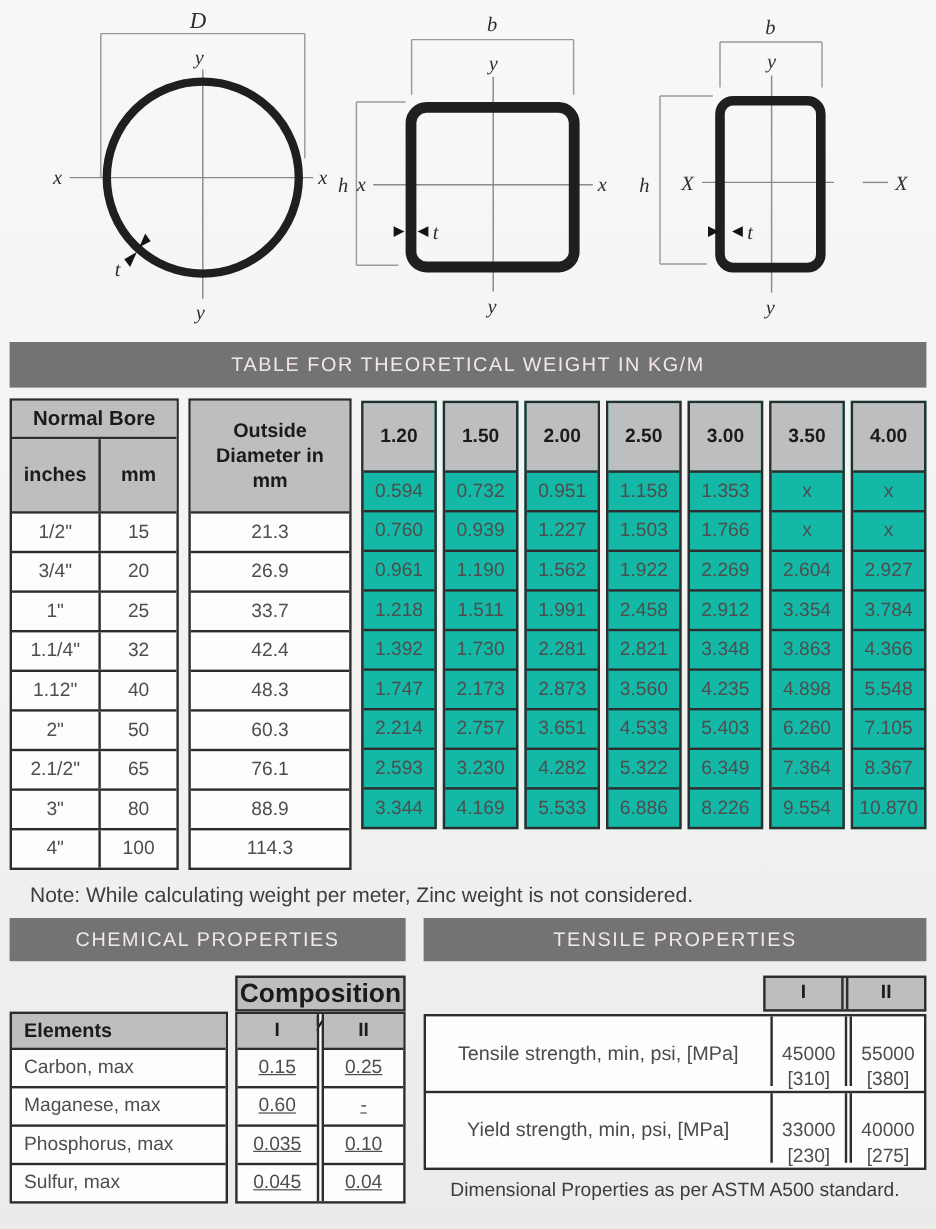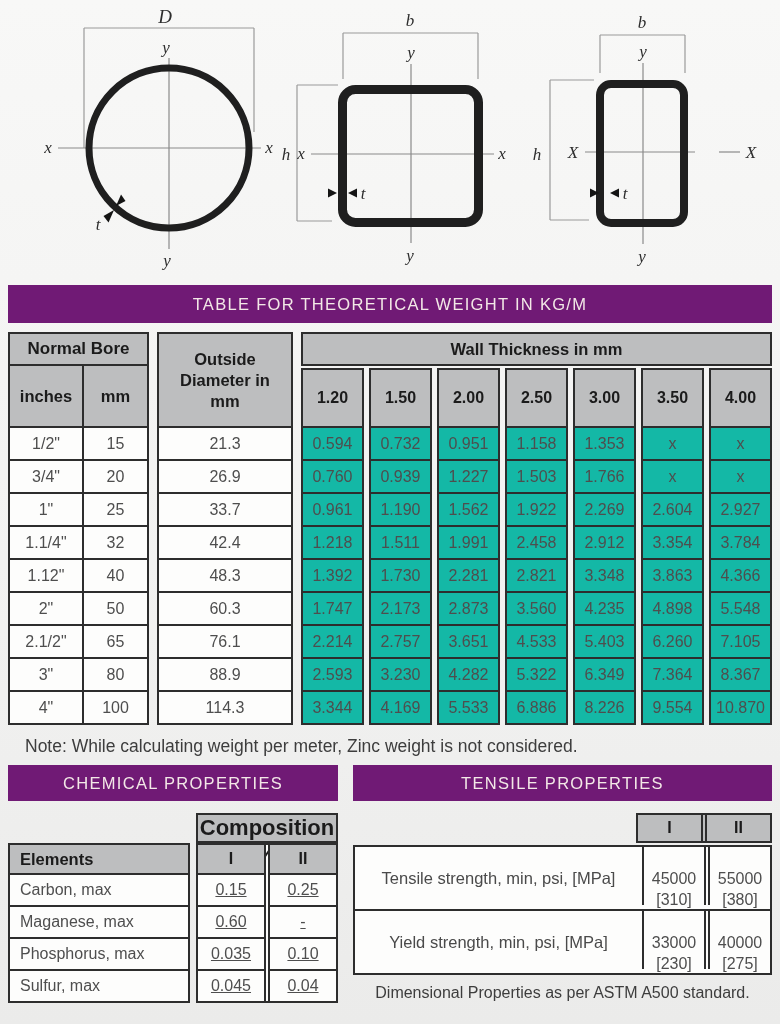--- a/index.html
+++ b/index.html
@@ -16,21 +16,21 @@
   .svg-square{left:280px;}
   .svg-rect{left:523px;}
   .dim-line{stroke:#9a9a9a;stroke-width:1.2;}
   .axis-line{stroke:#8a8a8a;stroke-width:1.2;}
   .shape{stroke:#1f1f1f;fill:none;}
   .lbl{font-family:"Liberation Serif",serif;font-style:italic;fill:#2e2e2e;font-size:17px;}
   .lbl-big{font-size:19px;}
   .arrowhead{fill:#141414;}
   
   .banner{
-    background:#701a75;color:#f3e8e7;display:flex;align-items:center;justify-content:center;
+    background:#737373;color:#f3e8e7;display:flex;align-items:center;justify-content:center;
     letter-spacing:1.3px;font-size:16.5px;font-weight:400;
   }
   .banner-main{margin:5px 8px 0 8px;height:38px;}
   .banner-row{display:flex;gap:15px;margin:7px 8px 0 8px;}
   .banner-chem{width:330px;height:36px;}
   .banner-tens{flex:1;height:36px;}
   
   .weight-table{display:flex;gap:8px;margin:9px 8px 0 8px;align-items:flex-start;}
   .box{border:2px solid #2d2d2d;background:#fdfdfc;}
   .gray{background:#bdbebf;color:#1b1b1b;font-weight:bold;}
@@ -224,21 +224,20 @@
 
         <div class="od-cell cellval">76.1</div>
 
         <div class="od-cell cellval">88.9</div>
 
         <div class="od-cell cellval">114.3</div>
       </div>
   </div>
 
   <div class="wall-group">
-    <div class="wall-header gray">Wall Thickness in mm</div>
     <div class="wall-cols">
 
       <div class="wcol">
         <div class="wcol-head gray">1.20</div>
         <div>
 
         <div class="wcell cellval">0.594</div>
             <div class="wcell cellval">0.760</div>
             <div class="wcell cellval">0.961</div>
             <div class="wcell cellval">1.218</div>

